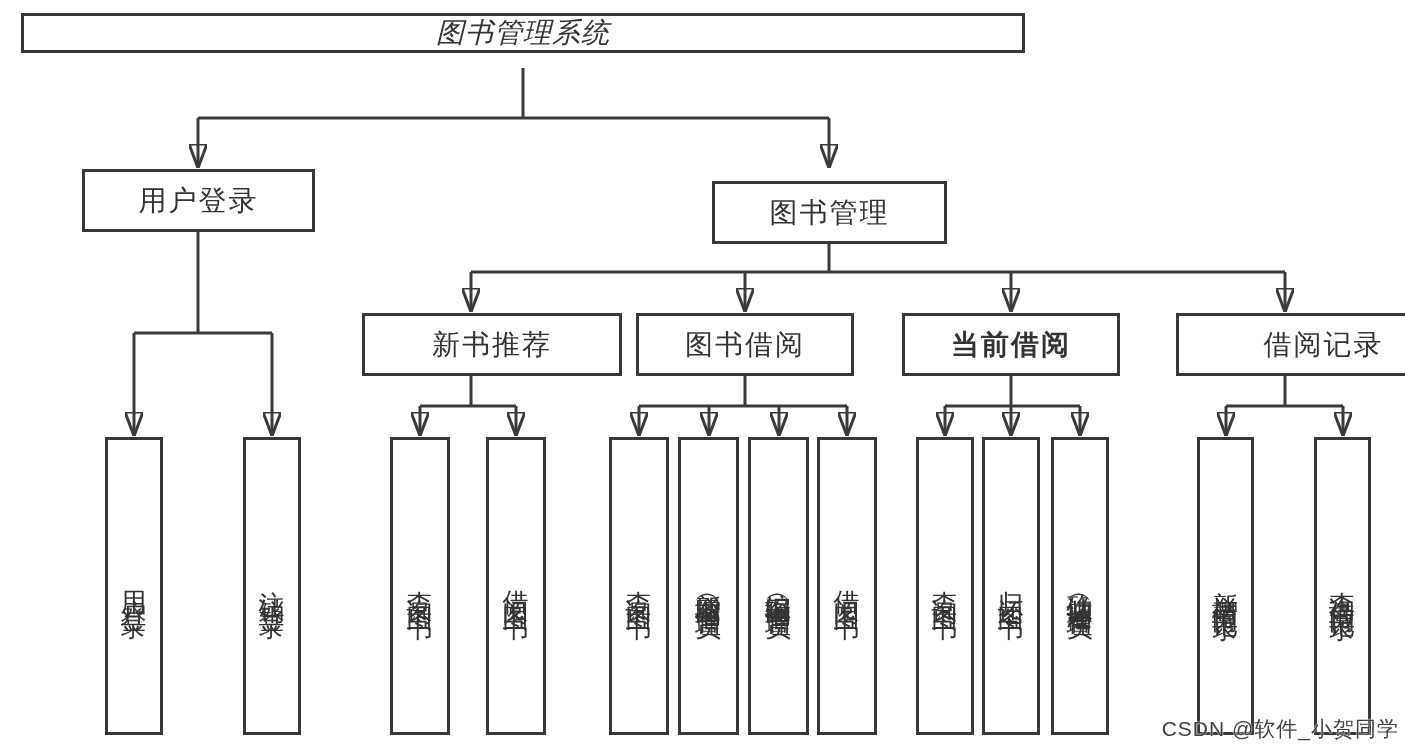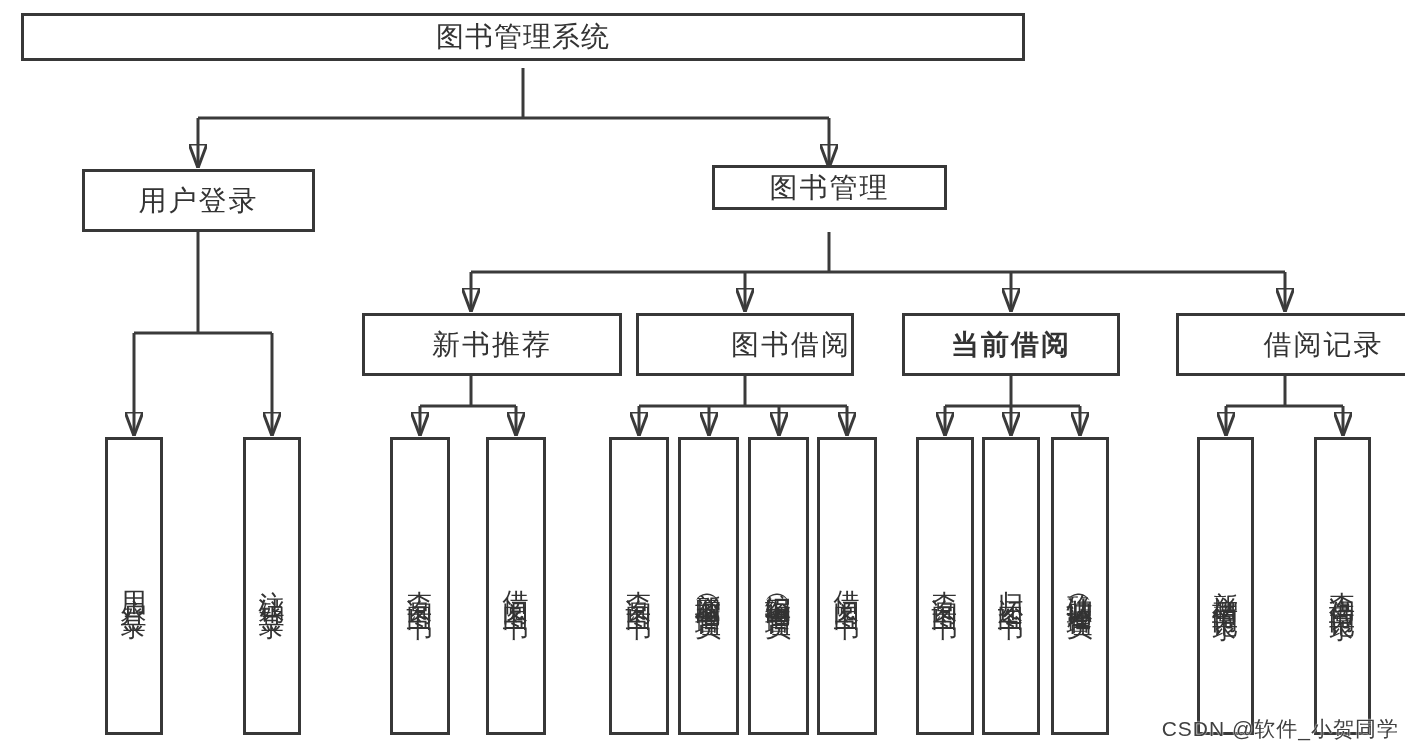--- a/index.html
+++ b/index.html
@@ -47,25 +47,25 @@
     text-orientation: mixed;
     font-size: 26px;
     line-height: 1;
     white-space: nowrap;
   }
   .ls8 .v-label { letter-spacing: 8px; }
   .ls5 .v-label { letter-spacing: 5px; }
   .ls3 .v-label { letter-spacing: 3px; }
 
   
-  .n-root        { left: 21px;   top: 13px;  width: 1004px; height: 48px; }
+  .n-root        { left: 21px;   top: 13px;  width: 1004px; height: 40px; font-style: italic; }
   .n-user-login  { left: 82px;   top: 169px; width: 233px;  height: 63px; }
-  .n-book-mgmt   { left: 712px;  top: 165px; width: 235px;  height: 45px; }
+  .n-book-mgmt   { left: 712px;  top: 181px; width: 235px;  height: 63px; }
   .n-new-rec     { left: 362px;  top: 313px; width: 260px;  height: 63px; }
-  .n-borrowing   { left: 636px;  top: 313px; width: 218px;  height: 63px; justify-content: flex-end; }
+  .n-borrowing   { left: 636px;  top: 313px; width: 218px;  height: 63px; }
   .n-current     { left: 902px;  top: 313px; width: 218px;  height: 63px; font-weight: bold; }
   .n-records     { left: 1176px; top: 313px; width: 256px;  height: 63px; padding-left: 39px; }
 
   .leaf { top: 437px; height: 298px; }
   .l-a1 { left: 105px;  width: 58px; }
   .l-a2 { left: 243px;  width: 58px; }
   .l-b1 { left: 390px;  width: 60px; }
   .l-b2 { left: 486px;  width: 60px; }
   .l-c1 { left: 609px;  width: 60px; }
   .l-c2 { left: 678px;  width: 61px; }

